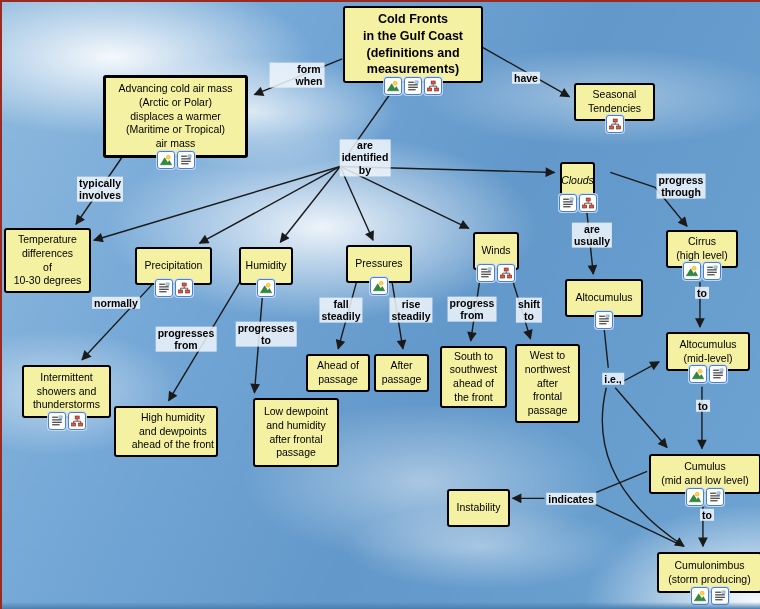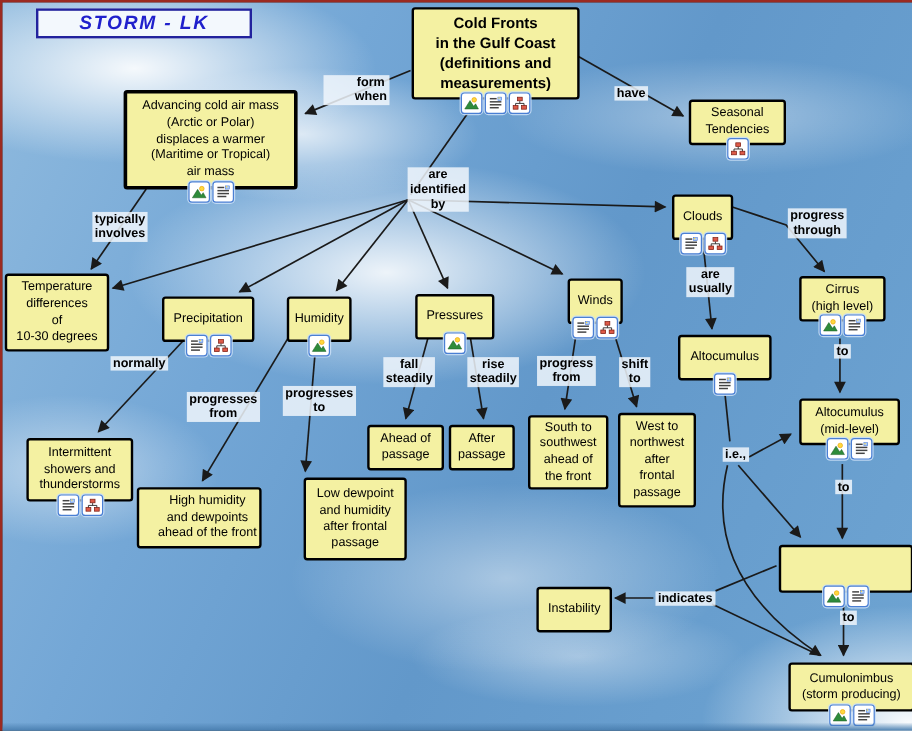--- a/index.html
+++ b/index.html
@@ -164,21 +164,21 @@
               <rect x="10.2" y="2.2" width="3.6" height="3" fill="#aecdf5" stroke="#3a6fd8" stroke-width=".5"></rect>
               <circle cx="11.2" cy="3.1" r=".7" fill="#ffd83d"></circle>
             </svg></span></div></div>
       <div class="node" style="left: 572px; top: 81px; width: 81px; height: 38px;"><span>Seasonal
 Tendencies</span><div class="icons"><span class="tile"><svg width="14" height="14" viewBox="0 0 16 16">
               <path d="M8.2 6 V8.2 M4.2 12 V8.2 H12.2 V12" stroke="#333" stroke-width=".9" fill="none"></path>
               <rect x="5.9" y="2.3" width="4.6" height="3.4" fill="#dd5a48" stroke="#7c1d12" stroke-width=".7"></rect>
               <rect x="1.9" y="10.3" width="4.6" height="3.4" fill="#dd5a48" stroke="#7c1d12" stroke-width=".7"></rect>
               <rect x="9.9" y="10.3" width="4.6" height="3.4" fill="#dd5a48" stroke="#7c1d12" stroke-width=".7"></rect>
             </svg></span></div></div>
-      <div class="node" style="left: 558px; top: 160px; width: 51px; height: 26px;"><span>Clouds</span><div class="icons"><span class="tile"><svg width="14" height="14" viewBox="0 0 16 16">
+      <div class="node" style="left: 558px; top: 160px; width: 35px; height: 26px; font-style: italic;"><span>Clouds</span><div class="icons"><span class="tile"><svg width="14" height="14" viewBox="0 0 16 16">
               <rect x="2.5" y="3" width="6.5" height="1.4" fill="#444"></rect>
               <rect x="2.5" y="6" width="11" height="1.4" fill="#444"></rect>
               <rect x="2.5" y="8.8" width="11" height="1.4" fill="#444"></rect>
               <rect x="2.5" y="11.6" width="8.5" height="1.4" fill="#444"></rect>
               <rect x="10.2" y="2.2" width="3.6" height="3" fill="#aecdf5" stroke="#3a6fd8" stroke-width=".5"></rect>
               <circle cx="11.2" cy="3.1" r=".7" fill="#ffd83d"></circle>
             </svg></span><span class="tile"><svg width="14" height="14" viewBox="0 0 16 16">
               <path d="M8.2 6 V8.2 M4.2 12 V8.2 H12.2 V12" stroke="#333" stroke-width=".9" fill="none"></path>
               <rect x="5.9" y="2.3" width="4.6" height="3.4" fill="#dd5a48" stroke="#7c1d12" stroke-width=".7"></rect>
               <rect x="1.9" y="10.3" width="4.6" height="3.4" fill="#dd5a48" stroke="#7c1d12" stroke-width=".7"></rect>
@@ -283,21 +283,22 @@
       <div class="node" style="left: 438px; top: 344px; width: 67px; height: 62px;"><span>South to
 southwest
 ahead of
 the front</span></div>
       <div class="node" style="left: 513px; top: 342px; width: 65px; height: 79px;"><span>West to
 northwest
 after
 frontal
 passage</span></div>
       <div class="node" style="left: 445px; top: 487px; width: 63px; height: 24px;"><span>Instability</span></div>
-      <div class="node" style="left: 647px; top: 452px; width: 112px; height: 40px;"><div class="icons"><span class="tile"><svg width="14" height="14" viewBox="0 0 16 16">
+      <div class="node" style="left: 647px; top: 452px; width: 112px; height: 40px;"><span>Cumulus
+(mid and low level)</span><div class="icons"><span class="tile"><svg width="14" height="14" viewBox="0 0 16 16">
               <circle cx="10.5" cy="4.8" r="2.2" fill="#ffd83d" stroke="#e8a000" stroke-width=".6"></circle>
               <path d="M1.5 13.5 L6.5 5.5 L10 11 L11.8 8.6 L14.5 13.5 Z" fill="#2e8b3a" stroke="#1c5f26" stroke-width=".5"></path>
             </svg></span><span class="tile"><svg width="14" height="14" viewBox="0 0 16 16">
               <rect x="2.5" y="3" width="6.5" height="1.4" fill="#444"></rect>
               <rect x="2.5" y="6" width="11" height="1.4" fill="#444"></rect>
               <rect x="2.5" y="8.8" width="11" height="1.4" fill="#444"></rect>
               <rect x="2.5" y="11.6" width="8.5" height="1.4" fill="#444"></rect>
               <rect x="10.2" y="2.2" width="3.6" height="3" fill="#aecdf5" stroke="#3a6fd8" stroke-width=".5"></rect>
               <circle cx="11.2" cy="3.1" r=".7" fill="#ffd83d"></circle>
             </svg></span></div></div>
@@ -308,18 +309,15 @@
             </svg></span><span class="tile"><svg width="14" height="14" viewBox="0 0 16 16">
               <rect x="2.5" y="3" width="6.5" height="1.4" fill="#444"></rect>
               <rect x="2.5" y="6" width="11" height="1.4" fill="#444"></rect>
               <rect x="2.5" y="8.8" width="11" height="1.4" fill="#444"></rect>
               <rect x="2.5" y="11.6" width="8.5" height="1.4" fill="#444"></rect>
               <rect x="10.2" y="2.2" width="3.6" height="3" fill="#aecdf5" stroke="#3a6fd8" stroke-width=".5"></rect>
               <circle cx="11.2" cy="3.1" r=".7" fill="#ffd83d"></circle>
             </svg></span></div></div>
     </div>
 
-  <div class="title-box">
-    <span>STORM - LK</span>
-  </div>
 
   <div class="bottom-edge"></div>
 </div>
 
 </body></html>

